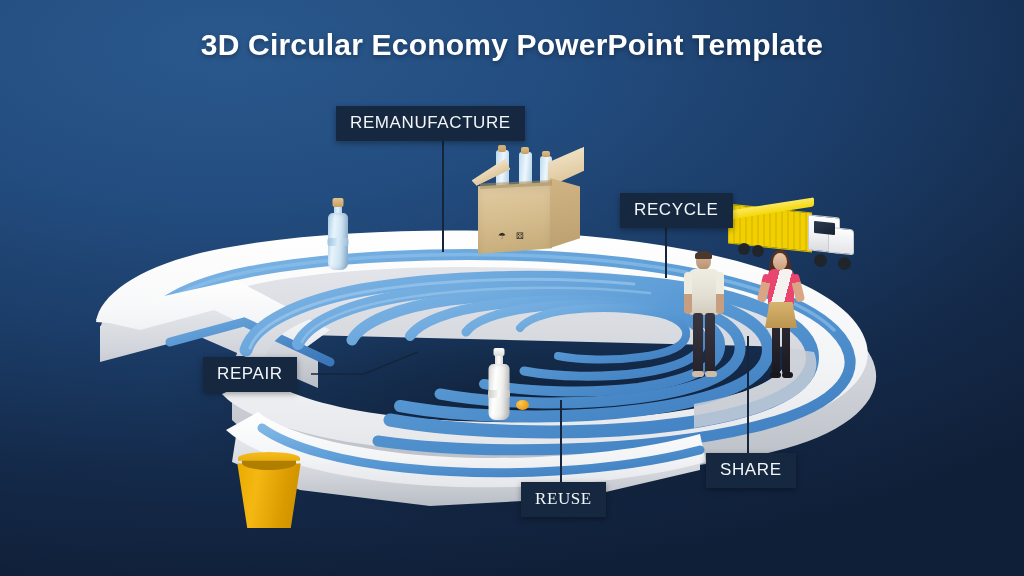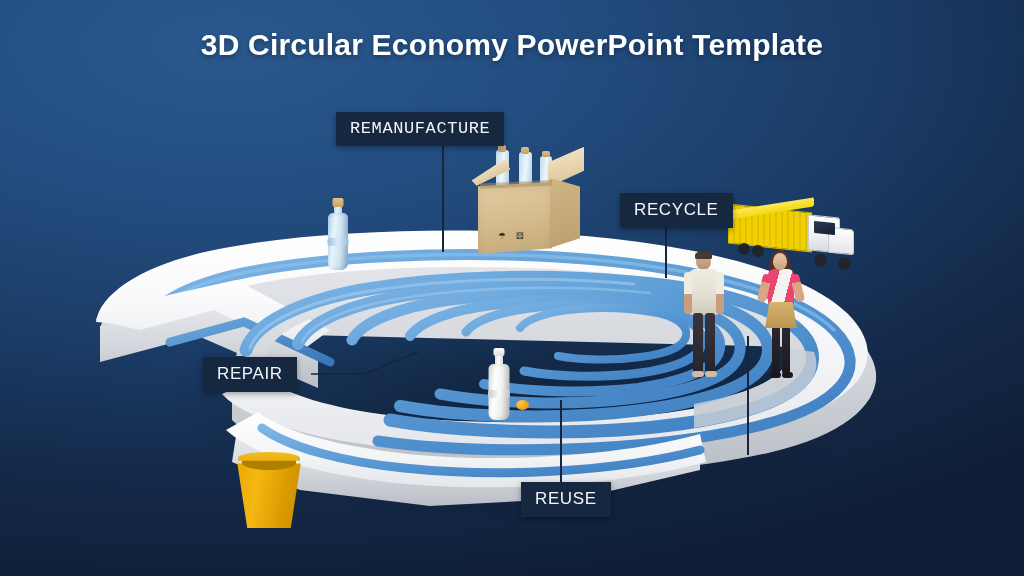--- a/index.html
+++ b/index.html
@@ -438,22 +438,23 @@
 
     <div class="prop" style="left:236px; top:452px; width:66px; height:78px;">
       <div class="bin-shape" style="left:0; top:6px; width:66px; height:70px;"></div>
       <div class="bin-inner" style="left:6px; top:2px; width:54px; height:16px;"></div>
       <div class="bin-rim" style="left:2px; top:0px; width:62px; height:15px;
            clip-path:polygon(0 0,100% 0,100% 58%,0 58%);"></div>
     </div>
 
   </div>
 
-  <div class="label" style="left:336px; top:112px;font-family:Liberation Mono, monospace;">REMANUFACTURE</div>
+  <div class="label" style="left:336px; top:106px;">REMANUFACTURE</div>
 
   <div class="label" style="left:620px; top:193px;">RECYCLE</div>
 
   <div class="label" style="left:203px; top:357px;">REPAIR</div>
 
-  <div class="label" style="left:521px; top:482px;">REUSE</div>
-
+  <div class="label" style="left:521px; top:482px;font-family:Liberation Serif, serif;">REUSE</div>
+
+  <div class="label" style="left:706px; top:453px;">SHARE</div>
 
 </div>
 
 </body></html>

